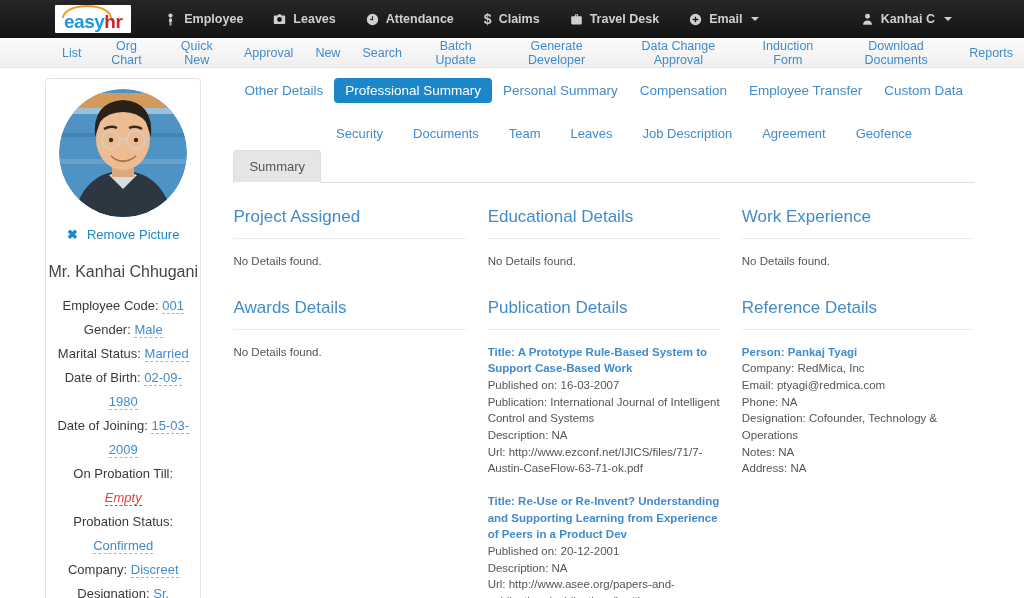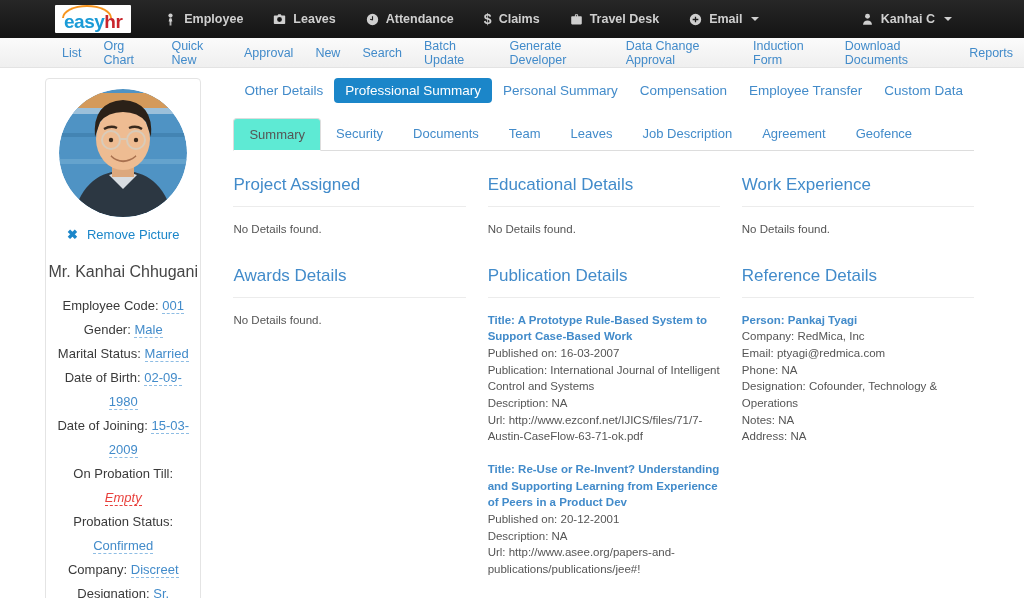--- a/index.html
+++ b/index.html
@@ -23,21 +23,21 @@
   .dollar { font-size:14px; font-weight:bold; }
   .caret { display:inline-block; width:0; height:0; border-left:4px solid transparent;
     border-right:4px solid transparent; border-top:4px solid #cfcfcf; margin-left:2px;}
   .user-area { margin-left:auto; margin-right:72px; display:flex; align-items:center;
     gap:7px; color:#cfcfcf; font-size:12.5px; font-weight:bold; cursor:pointer; }
   .user-area svg { width:13px; height:13px; fill:#cfcfcf; }
 
   
   .subnav { height:30px; background:linear-gradient(#fbfbfb,#efefef);
     border-bottom:1px solid #e3e3e3; display:flex; align-items:center; padding-left:51px; }
-  .subnav a { color:#428bca; font-size:12.5px; padding:0 11px; text-decoration:none; cursor:pointer; }
+  .subnav a { color:#428bca; font-size:12.5px; padding:0 11px; text-decoration:none; cursor:pointer;text-align:center; }
 
   
   .content { display:flex; align-items:flex-start; padding-top:10px; height:530px; }
 
   
   .profile-card { margin-left:45px; width:206px; min-height:520px;
     border:1px solid #e4e4e4; border-radius:4px; background:#fff;
     text-align:center; padding-top:10px; }
   .photo-wrap { width:128px; height:128px; border-radius:50%; overflow:hidden; margin:0 auto; }
   .remove-link { margin-top:10px; color:#1b86c9; font-size:13px; cursor:pointer;
@@ -50,22 +50,22 @@
 
   
   .main { flex:1; margin-left:32px; margin-right:50px; }
 
   .tabs { display:flex; align-items:center; font-size:13.5px; }
   .tab { color:#428bca; padding:5px 11px; cursor:pointer; white-space:nowrap; }
   .tab.active { background:#1b86c9; color:#fff; border-radius:4px; }
 
   .subtabs { display:flex; border-bottom:1px solid #ddd; margin-top:15px; font-size:13px; }
   .subtab { color:#428bca; padding:8px 15px; margin-bottom:-1px; cursor:pointer; white-space:nowrap; }
-  .subtab.active { background:#5eead4; color:#555; border:1px solid #ddd; border-bottom:1px solid #fff;
-    border-radius:4px 4px 0 0; }
+  .subtab.active { background:#e5e5e5; color:#555; border:1px solid #ddd; border-bottom:1px solid #fff;
+    border-radius:4px 4px 0 0;margin-top:32px; }
 
   .sections { display:grid; grid-template-columns:repeat(3,1fr); column-gap:22px;
     row-gap:28px; margin-top:24px; }
   .section h2 { font-size:17px; font-weight:normal; color:#428bca;
     padding-bottom:11px; border-bottom:1px solid #ececec; margin-bottom:14px; }
   .section .body { font-size:11.5px; color:#555; line-height:1.45; }
   .pub-entry + .pub-entry { margin-top:16px; }
   .pub-title { color:#428bca; font-weight:bold; }
   .ref-person { color:#428bca; font-weight:bold; }
 </style>

